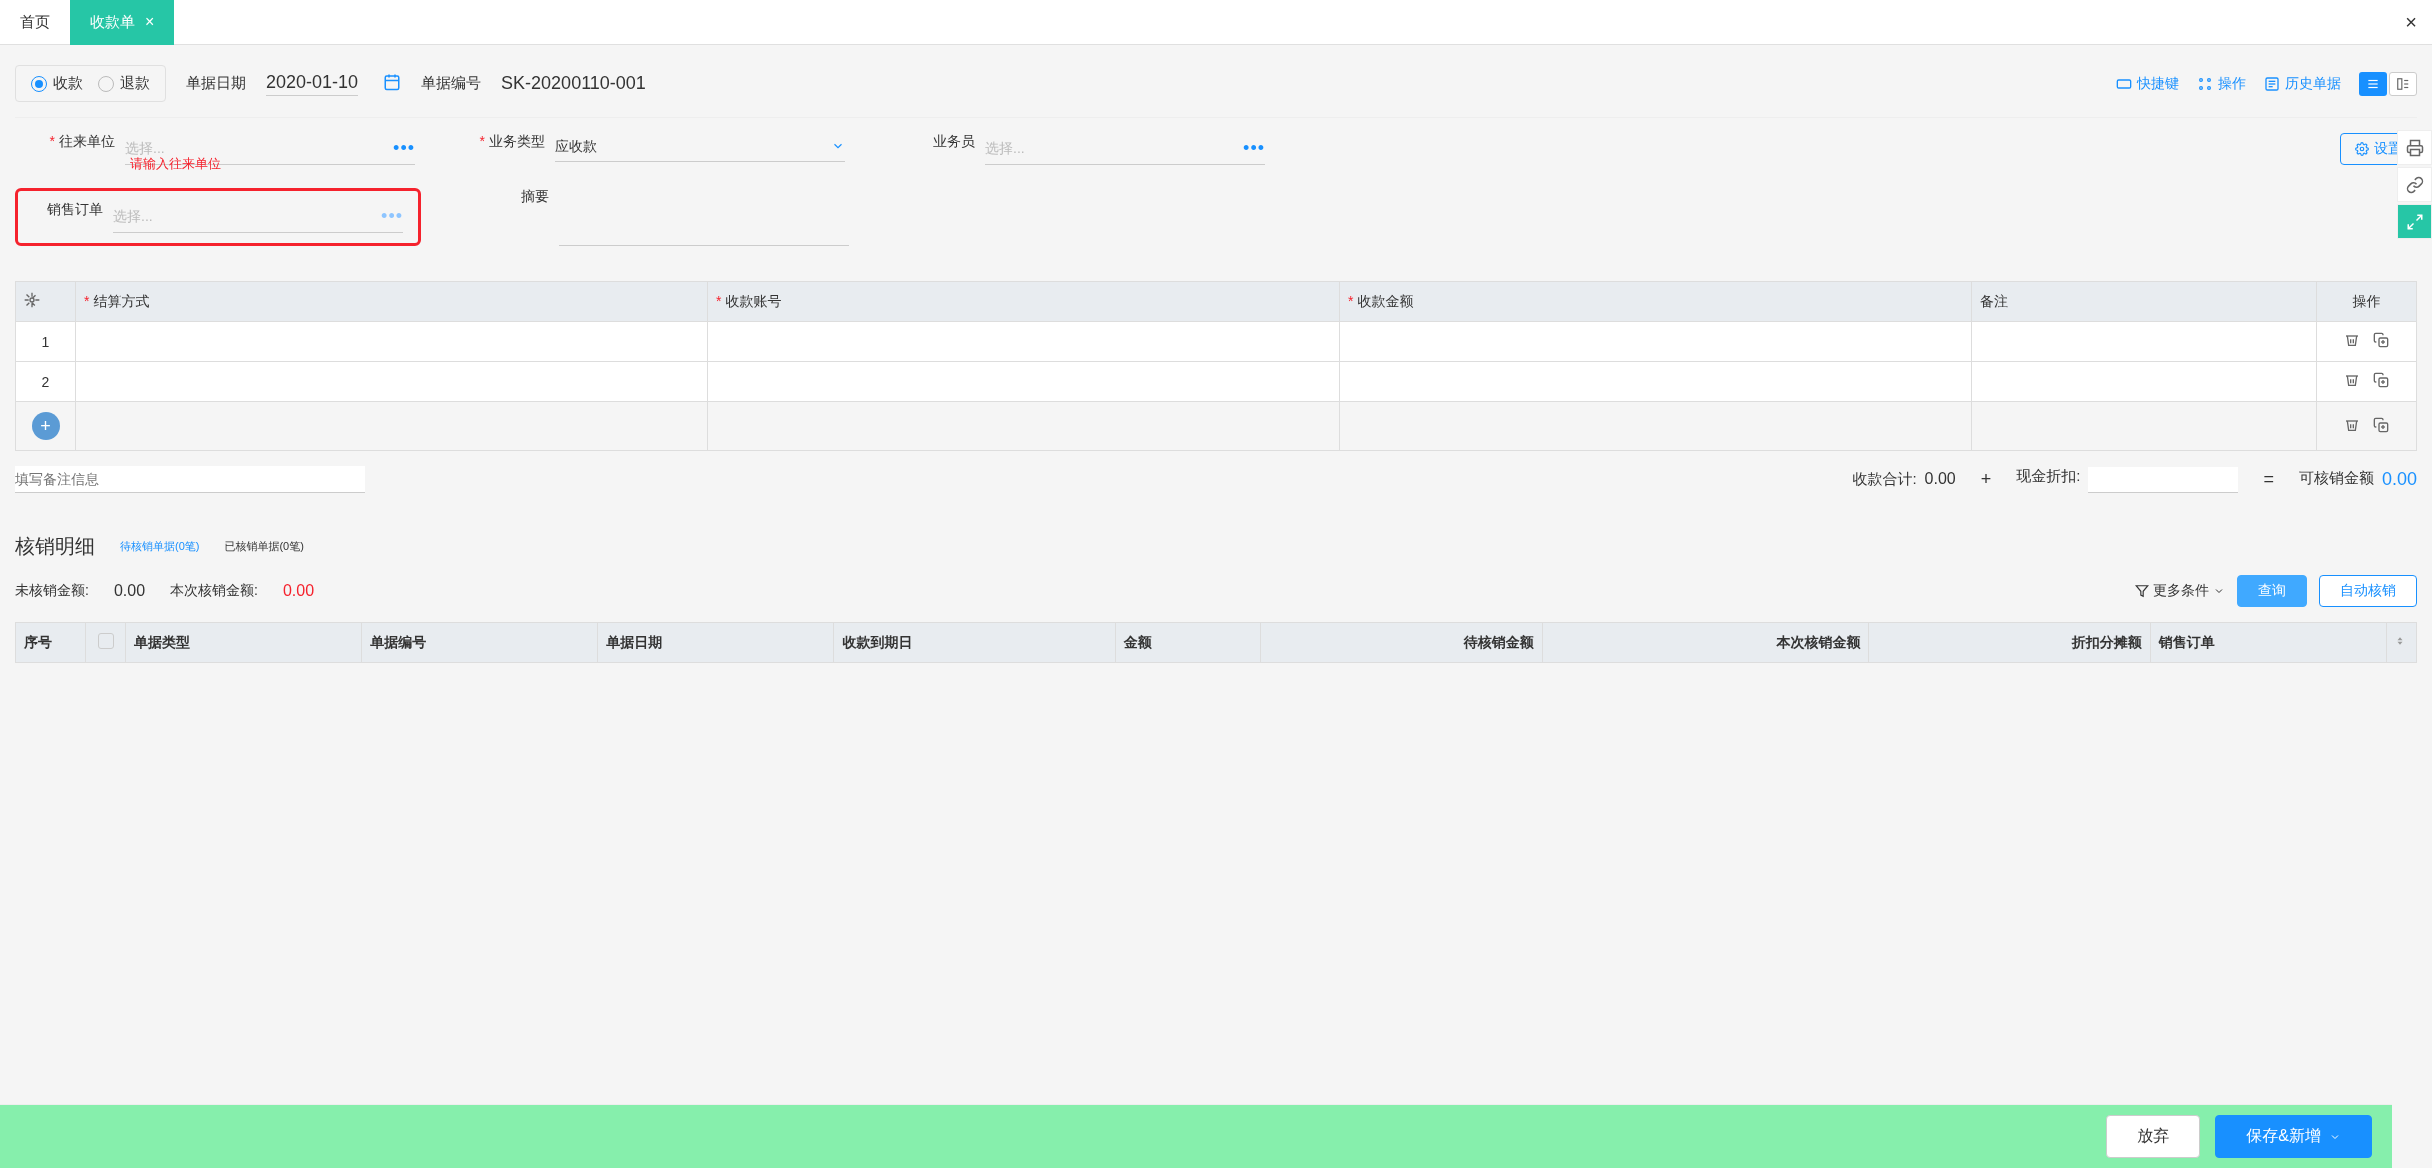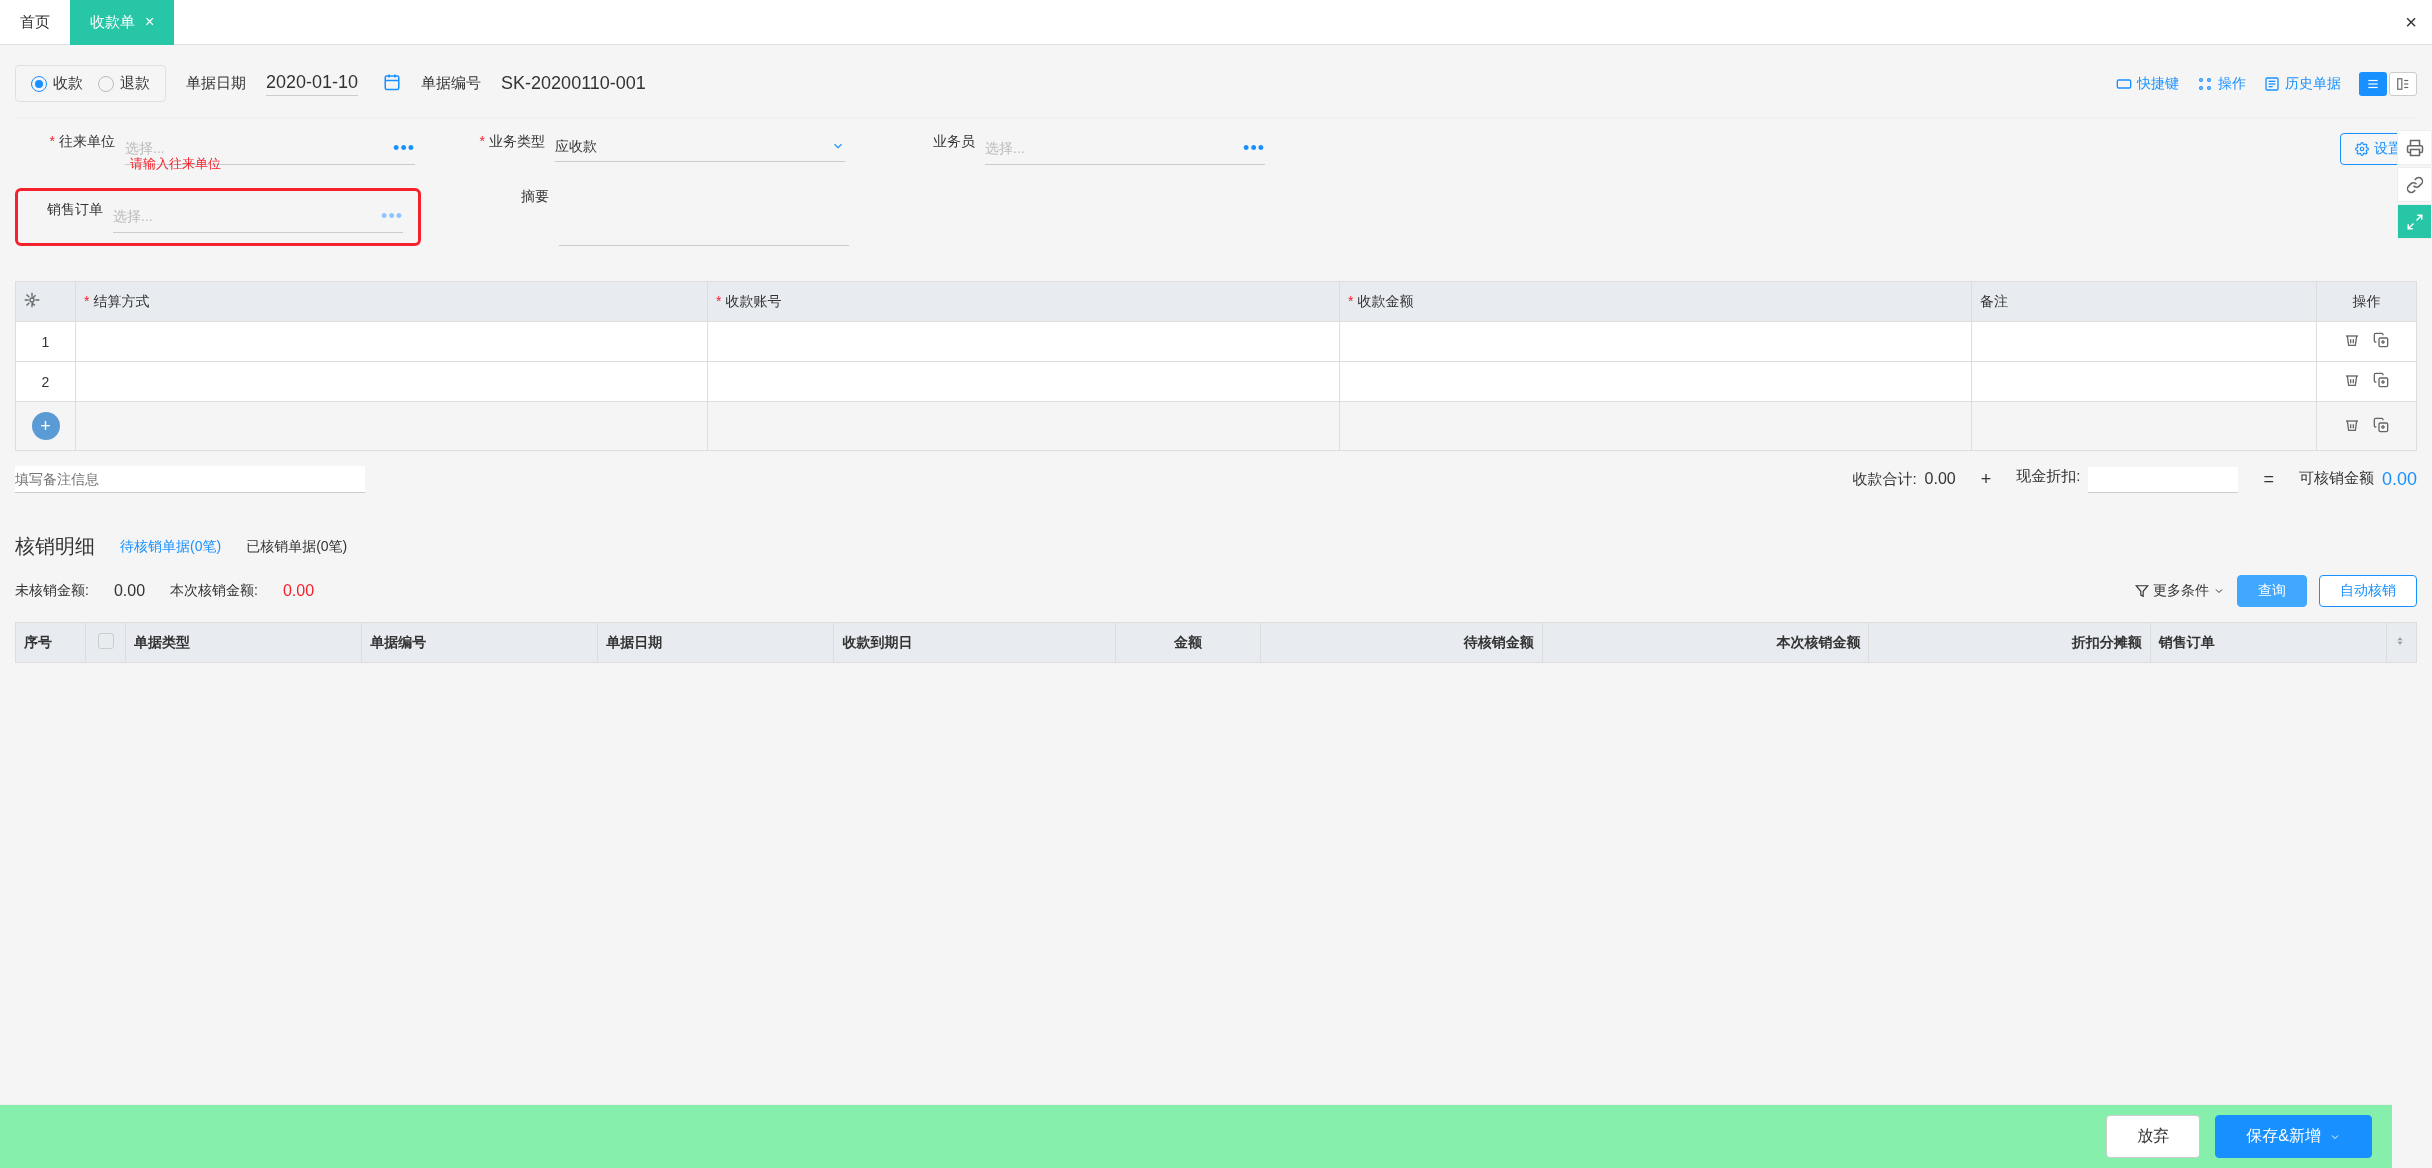--- a/index.html
+++ b/index.html
@@ -65,21 +65,21 @@
     .remark-input { flex: 0 0 350px; border: none; border-bottom: 1px solid #ccc; padding: 5px 0; font-size: 14px; outline: none; }
     .summary-spacer { flex: 1; }
     .summary-item { display: flex; align-items: flex-start; gap: 8px; font-size: 15px; }
     .summary-val { font-size: 16px; }
     .summary-val.blue { color: #1890ff; font-size: 18px; }
     .op-sign { font-size: 18px; margin: 0 10px; }
     .discount-input { border: none; border-bottom: 1px solid #ccc; width: 150px; padding: 5px 0; }
     
     
     .section-title { font-size: 20px; font-weight: 500; margin: 25px 0 0 0; display: flex; align-items: center; gap: 25px; }
-    .sub-tab { font-size: 14px; font-weight: normal; cursor: pointer; }
+    .sub-tab { font-size: 11px; font-weight: normal; cursor: pointer; }
     .sub-tab.active { color: #1890ff; }
     .writeoff-bar { display: flex; align-items: center; padding: 15px 0; gap: 25px; }
     .wb-label { font-size: 14px; }
     .wb-val { font-size: 16px; }
     .wb-val.red { color: #f5222d; }
     .wb-actions { margin-left: auto; display: flex; gap: 12px; align-items: center; }
     .more-cond { display: flex; align-items: center; gap: 4px; cursor: pointer; color: #333; }
     .btn { padding: 6px 20px; border-radius: 4px; cursor: pointer; font-size: 14px; border: 1px solid; }
     .btn-primary { background: #40a9ff; color: #fff; border-color: #40a9ff; }
     .btn-outline { background: #fff; color: #1890ff; border-color: #1890ff; }
@@ -372,21 +372,21 @@
 
     <table class="writeoff-table">
       <thead>
         <tr>
           <th style="width:70px;">序号</th>
           <th class="center" style="width:40px;"><span class="checkbox"></span></th>
           <th>单据类型</th>
           <th>单据编号</th>
           <th>单据日期</th>
           <th>收款到期日</th>
-          <th style="text-align:center;">金额</th>
+          <th style="text-align:left;">金额</th>
           <th style="text-align:right;">待核销金额</th>
           <th style="text-align:right;">本次核销金额</th>
           <th style="text-align:right;">折扣分摊额</th>
           <th>销售订单</th>
           <th class="sort-col"><svg width="10" height="14" viewBox="0 0 24 24" fill="#999">
                 <polygon points="12 3 18 10 6 10"></polygon>
                 <polygon points="12 21 6 14 18 14"></polygon>
               </svg></th>
         </tr>
       </thead>

